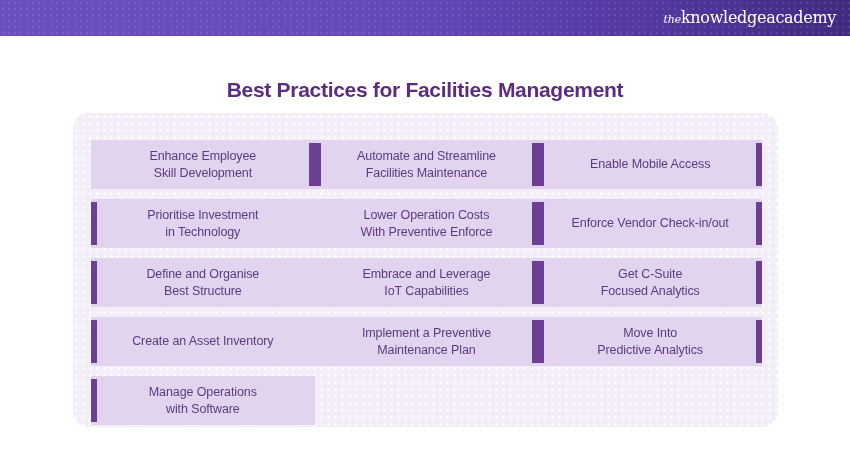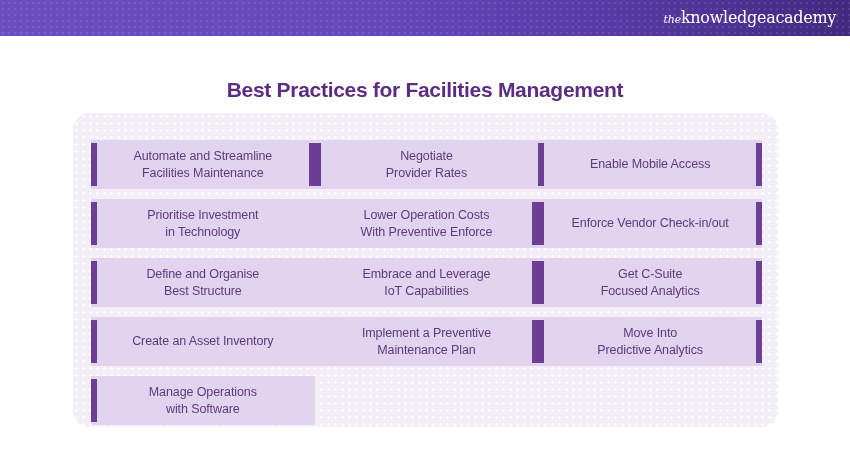--- a/index.html
+++ b/index.html
@@ -138,28 +138,28 @@
     <div class="brand">
       <span class="brand-the">the</span><span class="brand-main">knowledgeacademy</span>
     </div>
   </div>
 
   <div class="title">Best Practices for Facilities Management</div>
 
   <div class="panel"></div>
 
   <div class="grid">
+      <div class="cell bar-right">
+        <span class="cell-text">Enhance Employee
+Skill Development</span>
+      </div>
       <div class="cell bar-right bar-left">
         <span class="cell-text">Automate and Streamline
 Facilities Maintenance</span>
       </div>
-      <div class="cell bar-left">
-        <span class="cell-text">Negotiate
-Provider Rates</span>
-      </div>
       <div class="cell bar-right bar-left">
         <span class="cell-text">Enable Mobile Access</span>
       </div>
       <div class="cell bar-left">
         <span class="cell-text">Prioritise Investment
 in Technology</span>
       </div>
       <div class="cell bar-right">
         <span class="cell-text">Lower Operation Costs
 With Preventive Enforce</span>

